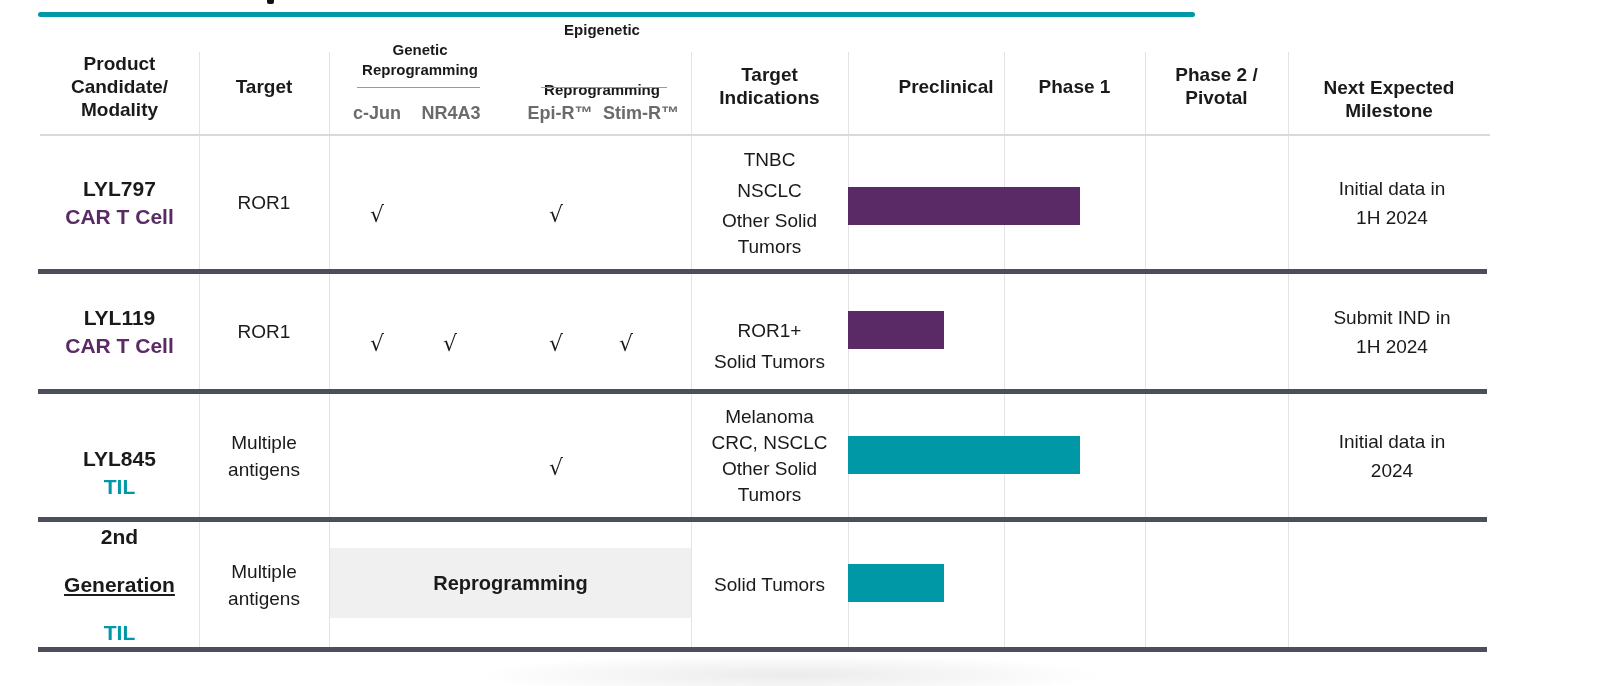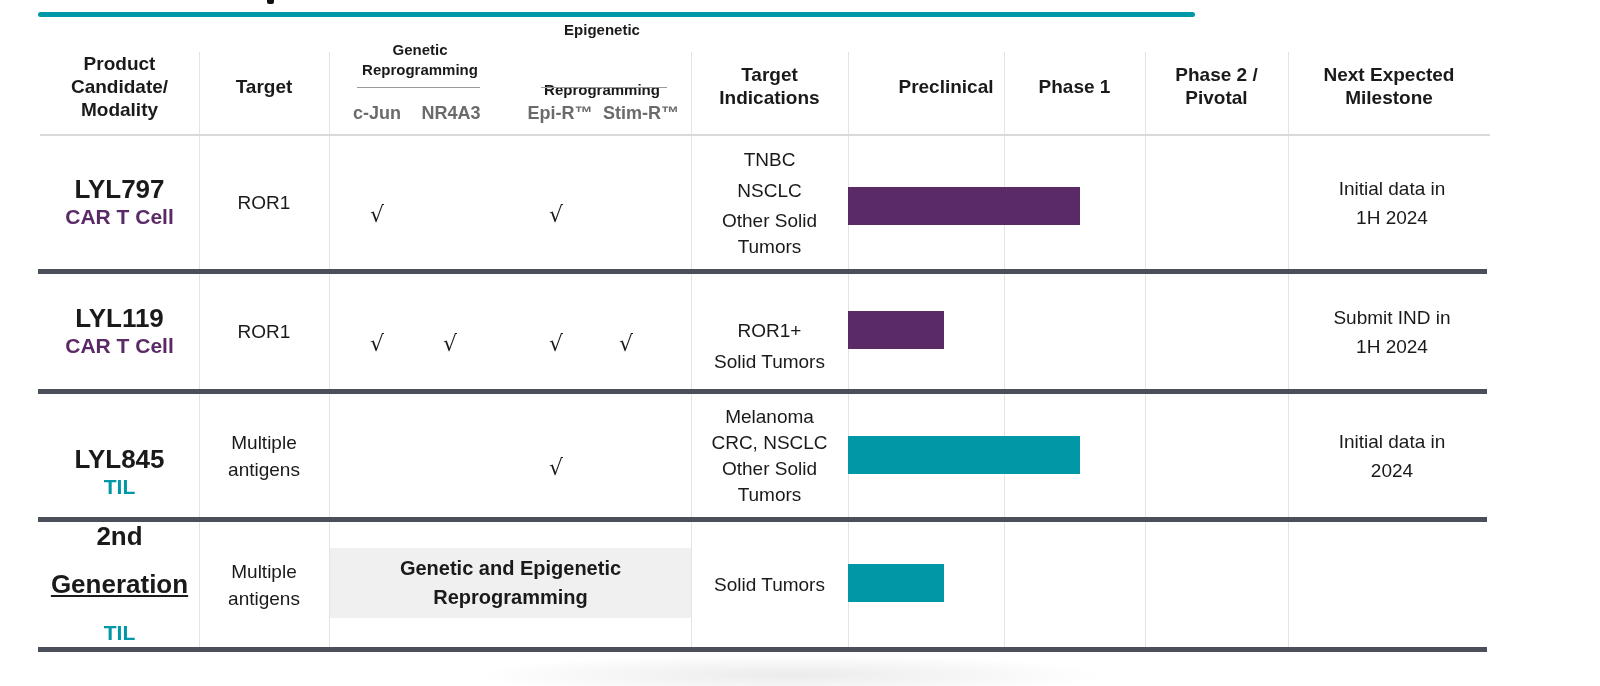--- a/index.html
+++ b/index.html
@@ -8,21 +8,21 @@
   .title-dot { position:absolute; left:267px; top:0; width:7px; height:4px; background:#111; border-radius:0 0 2px 2px; }
   .rule { position:absolute; left:38px; top:12px; width:1157px; height:5px; background:#0097a7; border-radius:3px; }
   .vline { position:absolute; width:1px; background:#e3e3e3; }
   .hline-thin { position:absolute; left:40px; width:1450px; height:2px; background:#d9d9d9; }
   .hline-thick { position:absolute; left:38px; width:1449px; height:5px; background:#4a4f59; }
   .cell { position:absolute; display:flex; flex-direction:column; align-items:center; justify-content:center; text-align:center; }
   .hdr { font-weight:bold; font-size:19px; line-height:23px; color:#1a1a1a; }
   .subhdr { font-weight:bold; font-size:15px; line-height:20px; color:#1a1a1a; }
   .subcol { font-weight:bold; font-size:18px; color:#6b6b6b; }
   .group-underline { position:absolute; height:1px; background:#9a9a9a; }
-  .prod-name { font-weight:bold; font-size:26px; line-height:28px; color:#1a1a1a; }
+  .prod-name { font-weight:bold; font-size:21px; line-height:28px; color:#1a1a1a; }
   .modality { font-weight:bold; font-size:21px; line-height:28px; }
   .body-txt { font-size:19px; line-height:26px; color:#1a1a1a; }
   .check { position:absolute; font-family:"DejaVu Serif", serif; font-size:22px; color:#1a1a1a; }
   .bar { position:absolute; height:38px; }
   .band { position:absolute; background:#f0f0f0; display:flex; align-items:center; justify-content:center;
           text-align:center; font-weight:bold; font-size:20px; line-height:29px; color:#1a1a1a; }
   .shadow { position:absolute; left:480px; top:655px; width:620px; height:40px;
             background:radial-gradient(ellipse at center, rgba(0,0,0,0.08) 0%, rgba(0,0,0,0.03) 45%, rgba(0,0,0,0) 72%); }
 </style>
 </head>
@@ -85,21 +85,21 @@
 <div class="cell hdr" style="left:848px; top:50px; width:156px; height:72px;margin-left:20px;">
   <span>Preclinical</span>
 </div>
 <div class="cell hdr" style="left:1004px; top:50px; width:141px; height:72px;">
   <span>Phase 1</span>
 </div>
 <div class="cell hdr" style="left:1145px; top:50px; width:143px; height:72px;">
   <span>Phase 2 /</span>
   <span>Pivotal</span>
 </div>
-<div class="cell hdr" style="left:1288px; top:50px; width:202px; height:72px;">
+<div class="cell hdr" style="left:1288px; top:50px; width:202px; height:72px;justify-content:flex-end;">
   <span>Next Expected</span>
   <span>Milestone</span>
 </div>
 
 <div class="cell" style="left:40px; top:136px; width:159px; height:133px;">
   <span class="prod-name">LYL797</span>
   <span class="modality" style="color:#5a2a66;">CAR T Cell</span>
 </div>
 <div class="cell body-txt" style="left:199px; top:136px; width:130px; height:133px;">
   <span>ROR1</span>
@@ -163,21 +163,20 @@
 <div class="cell" style="left:40px; top:522px; width:159px; height:125px;gap:19px;">
   <span class="prod-name" style="line-height:29px;">2nd</span>
   <span class="prod-name" style="line-height:29px;text-decoration:underline;">Generation</span>
   <span class="modality" style="color:#0097a7; line-height:30px;">TIL</span>
 </div>
 <div class="cell body-txt" style="left:199px; top:522px; width:130px; height:125px; line-height:27px;">
   <span>Multiple</span>
   <span>antigens</span>
 </div>
 <div class="band" style="left:330px; top:548px; width:361px; height:70px; flex-direction:column;">
-  <span>Genetic and Epigenetic</span>
   <span>Reprogramming</span>
 </div>
 <div class="cell body-txt" style="left:691px; top:522px; width:157px; height:125px;">
   <span>Solid Tumors</span>
 </div>
 <div class="bar" style="left:848px; top:564px; width:96px; background:#0097a7;"></div>
 
 <div class="shadow"></div>
 
 </body></html>

